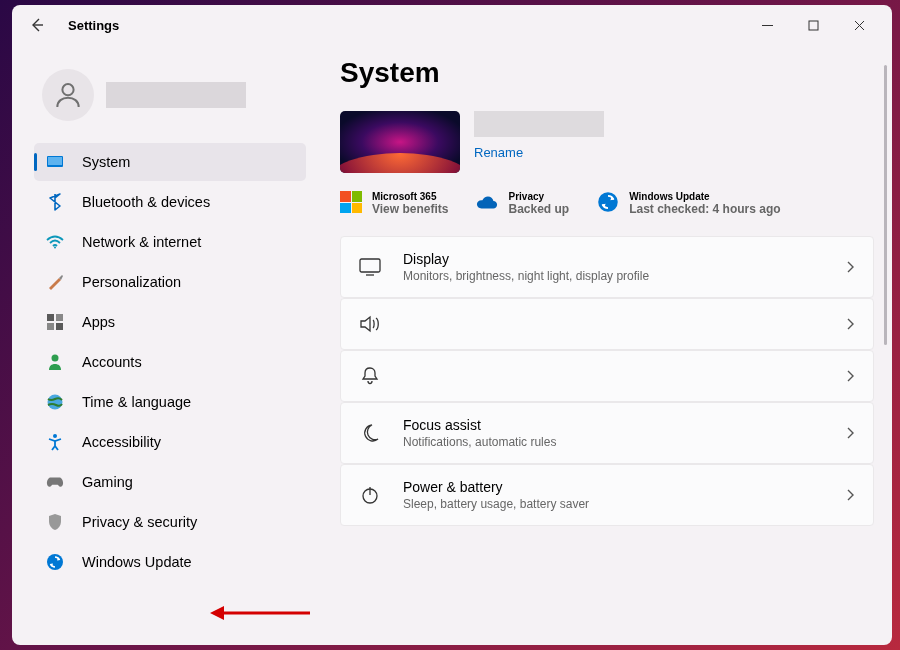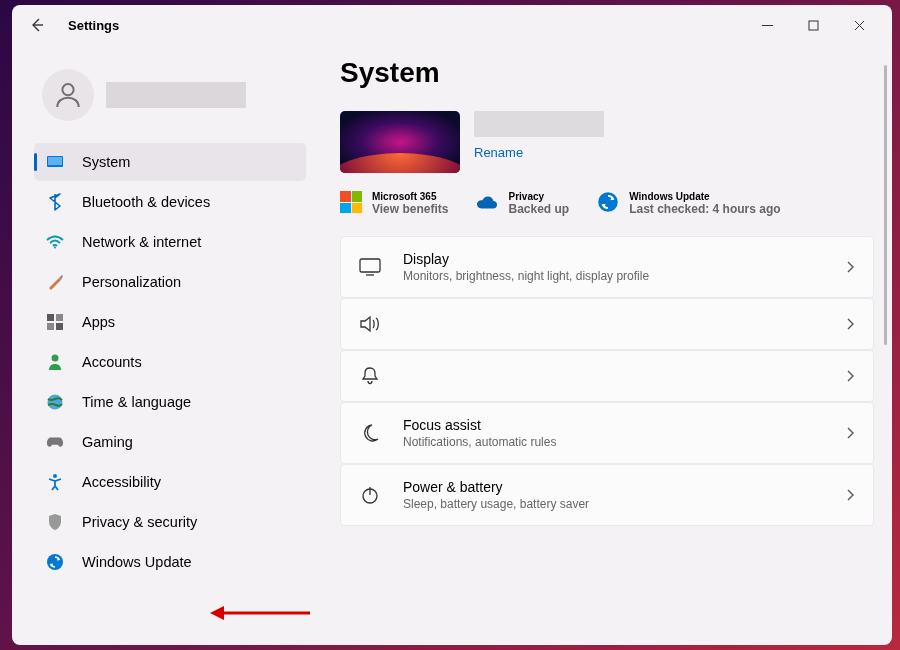--- a/index.html
+++ b/index.html
@@ -150,34 +150,34 @@
           <span class="nav-icon">
               <svg width="18" height="18" viewBox="0 0 18 18">
                 <circle cx="9" cy="9" r="7.5" fill="#4aa8e0"></circle>
                 <path d="M2 6 Q5 8 9 6 Q13 4 16 7 M2 12 Q6 10 10 12 Q14 14 16 11" stroke="#2e7d32" stroke-width="2" fill="none"></path>
               </svg>
             </span>
           <span>Time &amp; language</span>
         </div>
         <div class="nav-item">
           <span class="nav-icon">
-              <svg width="20" height="14" viewBox="0 0 20 14">
-                <path d="M5 2h10c2 0 4 3 4 6s-2 5-4 4l-2-2H7l-2 2c-2 1-4-1-4-4s2-6 4-6z" fill="#777"></path>
-              </svg>
-            </span>
-          <span>Gaming</span>
-        </div>
-        <div class="nav-item">
-          <span class="nav-icon">
               <svg width="16" height="18" viewBox="0 0 16 18">
                 <circle cx="8" cy="3" r="2" fill="#0078d4"></circle>
                 <path d="M2 6l6 2 6-2M8 8v5M8 13l-3 4M8 13l3 4" stroke="#0078d4" stroke-width="1.8" fill="none"></path>
               </svg>
             </span>
           <span>Accessibility</span>
+        </div>
+        <div class="nav-item">
+          <span class="nav-icon">
+              <svg width="20" height="14" viewBox="0 0 20 14">
+                <path d="M5 2h10c2 0 4 3 4 6s-2 5-4 4l-2-2H7l-2 2c-2 1-4-1-4-4s2-6 4-6z" fill="#777"></path>
+              </svg>
+            </span>
+          <span>Gaming</span>
         </div>
         <div class="nav-item">
           <span class="nav-icon">
               <svg width="16" height="18" viewBox="0 0 16 18">
                 <path d="M8 1l6 2v5c0 5-3 8-6 9-3-1-6-4-6-9V3z" fill="#999"></path>
               </svg>
             </span>
           <span>Privacy &amp; security</span>
         </div>
         <div class="nav-item">

